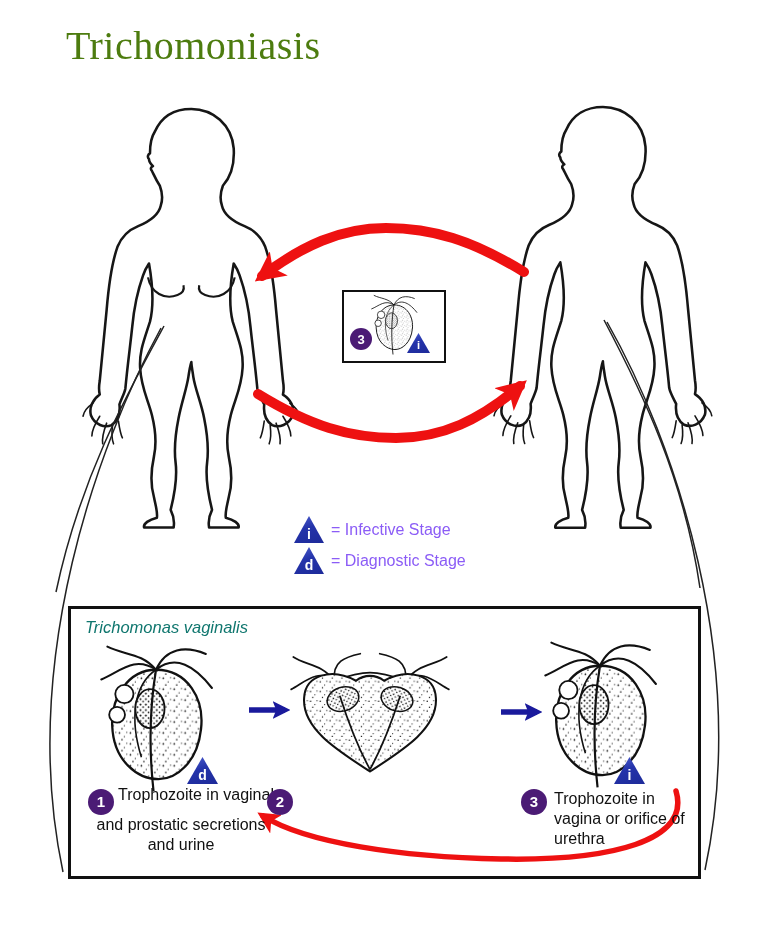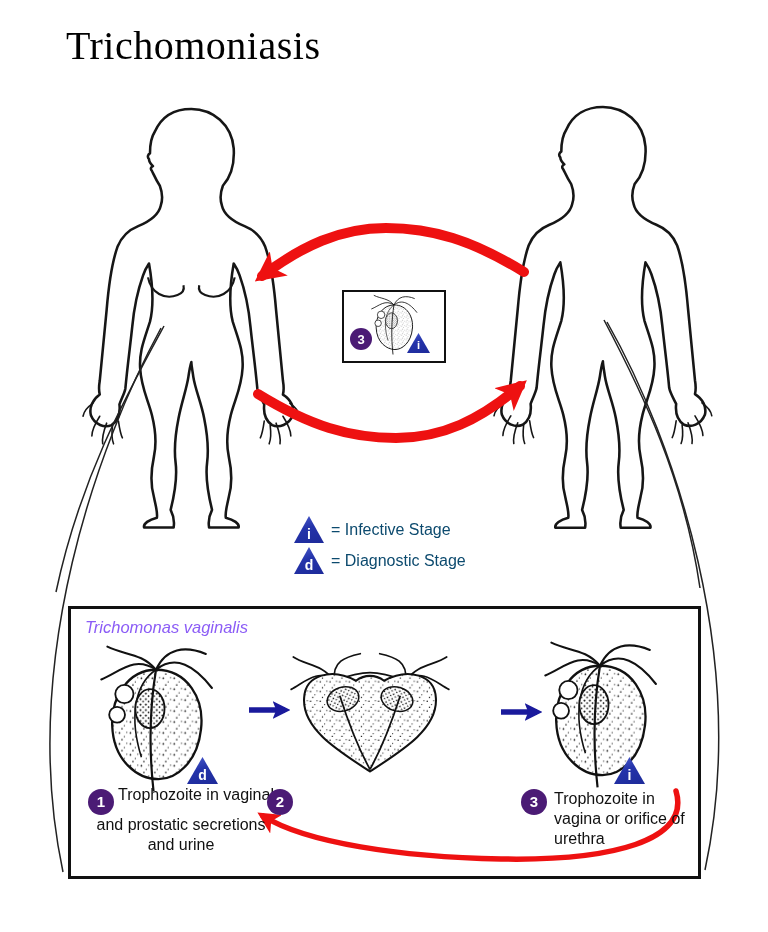--- a/index.html
+++ b/index.html
@@ -1,41 +1,41 @@
 <!DOCTYPE html>
 <html><head>
 <meta charset="utf-8">
 <style>
   html,body{margin:0;padding:0;background:#fff;}
   .page{position:relative;width:768px;height:932px;background:#ffffff;overflow:hidden;
         font-family:"Liberation Sans",sans-serif;color:#111;}
   
   .title{position:absolute;left:66px;top:22px;font-family:"Liberation Serif",serif;
-         font-size:40px;color:#000000;letter-spacing:.5px;}
+         font-size:40px;color:#4d7c0f;letter-spacing:.5px;}
   .subtitle{position:absolute;left:68px;top:66px;font-family:"Liberation Serif",serif;
             font-style:italic;font-weight:bold;font-size:17px;color:#1c1c8f;}
   
   .art{position:absolute;left:0;top:0;pointer-events:none;}
   
   .centerbox{position:absolute;left:342px;top:290px;width:100px;height:69px;
              border:2px solid #111;background:#fff;}
   
   .legendrow{position:absolute;left:294px;display:flex;align-items:center;gap:7px;}
-  .legendrow .lab{font-size:16px;color:#0c4a6e;}
+  .legendrow .lab{font-size:16px;color:#8b5cf6;}
   
   .tri{position:relative;background:linear-gradient(160deg,#4d5fd0 0%,#2433aa 45%,#1d2a99 100%);
        clip-path:polygon(50% 0,100% 100%,0 100%);display:flex;align-items:flex-end;justify-content:center;}
   .tri span{color:#fff;font-weight:bold;line-height:1;padding-bottom:2px;}
   
   .badge{display:inline-flex;align-items:center;justify-content:center;background:#4b1b75;
          color:#fff;border-radius:50%;font-weight:bold;}
   
   .lifebox{position:absolute;left:68px;top:606px;width:633px;height:273px;border:3px solid #111;
            background:#fff;box-sizing:border-box;}
-  .lifebox .boxlabel{position:absolute;left:14px;top:9px;font-style:italic;font-size:16.5px;color:#8b5cf6;}
+  .lifebox .boxlabel{position:absolute;left:14px;top:9px;font-style:italic;font-size:16.5px;color:#0f766e;}
   .stage{position:absolute;font-size:16px;line-height:20px;color:#111;}
   .stage .badge{width:26px;height:26px;font-size:15px;}
   .stage-flex{display:flex;gap:7px;align-items:flex-start;}
   .abs{position:absolute;}
 </style>
 </head>
 <body>
 
 <div class="page">
 

